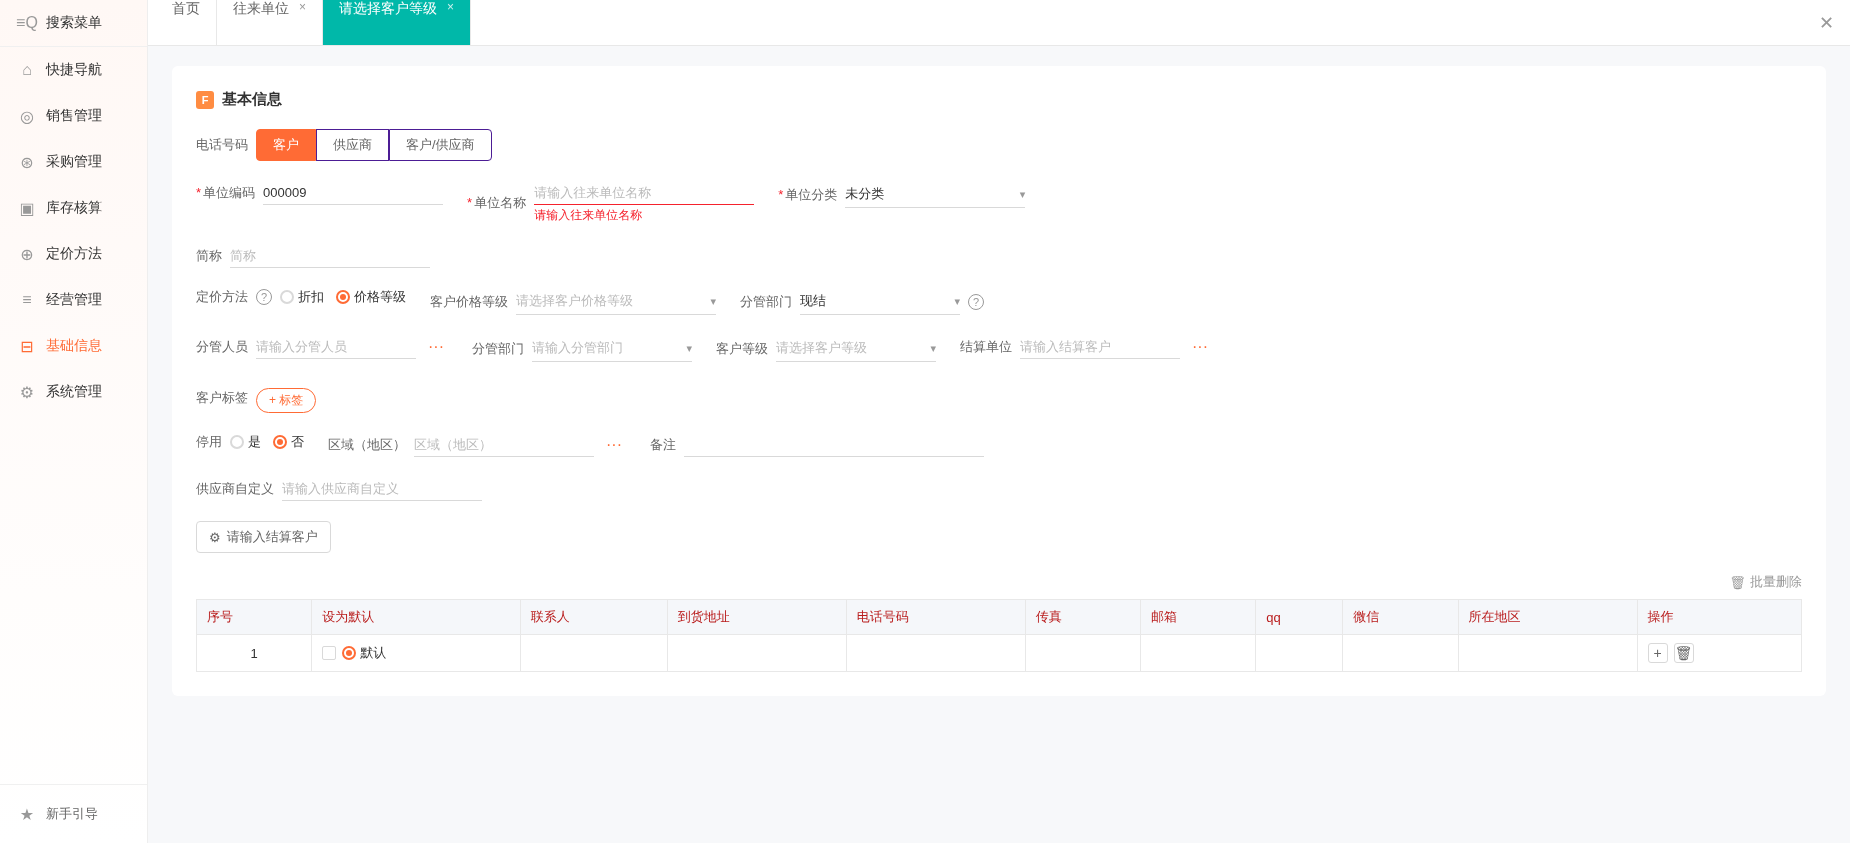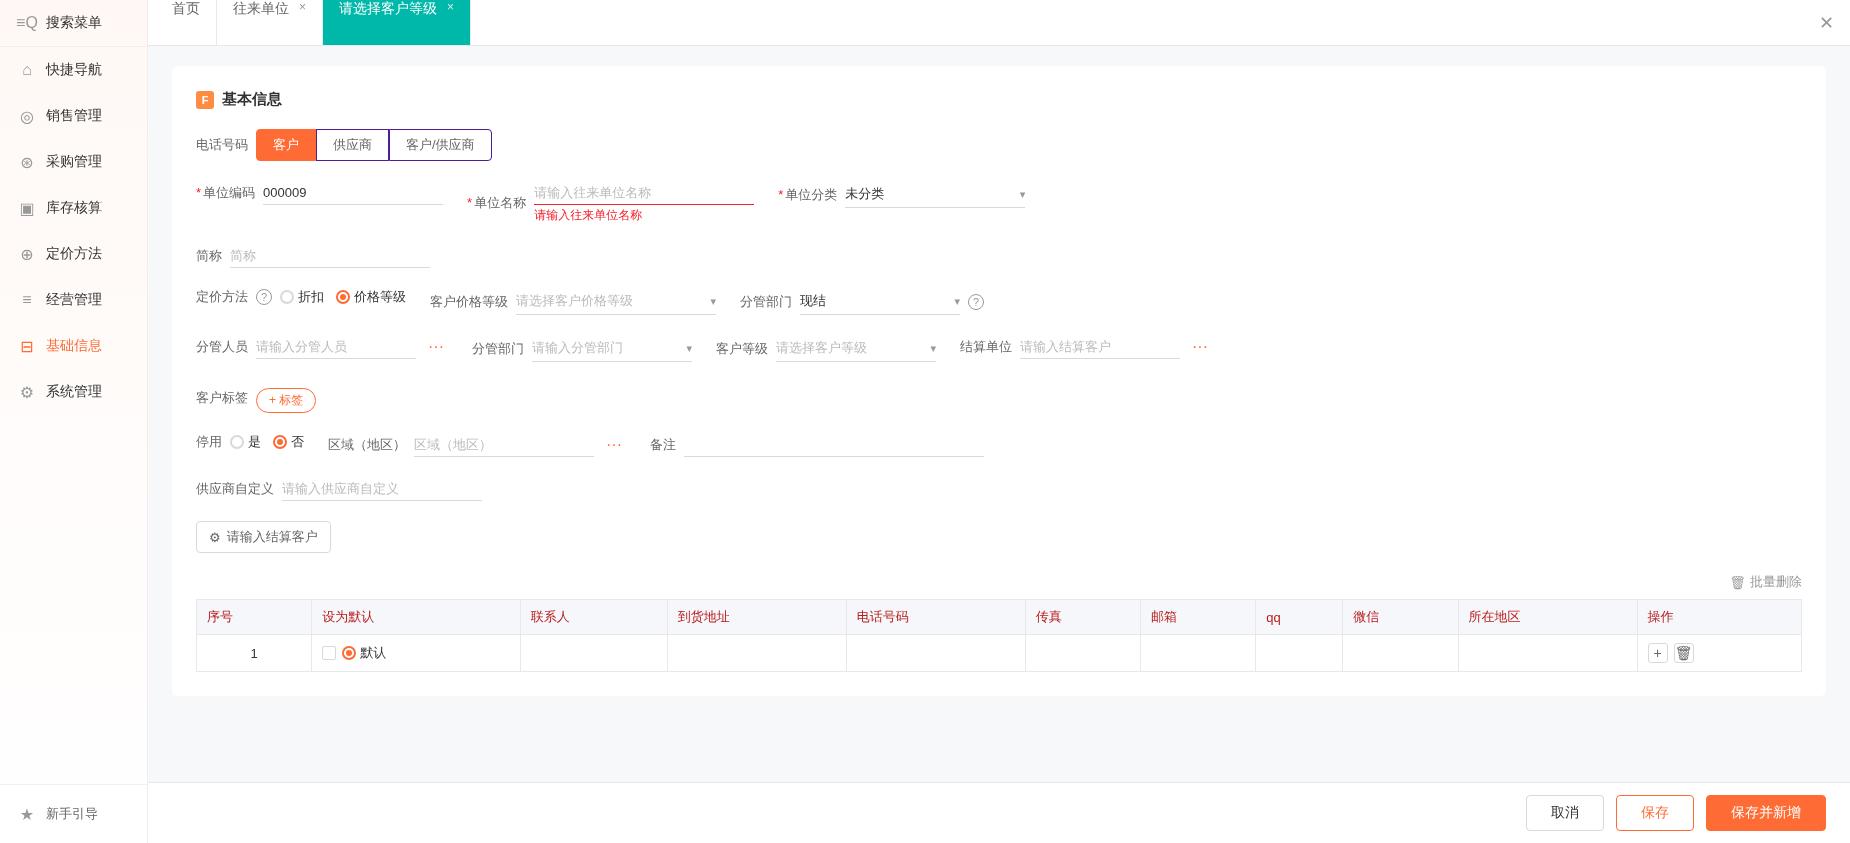--- a/index.html
+++ b/index.html
@@ -693,19 +693,14 @@
                 </div>
               </td>
             </tr>
           </tbody>
         </table>
       </div>
 
     </div>
   </div>
 
-  <div class="footer">
-    <button class="btn btn-default">取消</button>
-    <button class="btn btn-primary">保存</button>
-    <button class="btn btn-orange">保存并新增</button>
-  </div>
 
 </div>
 
 </body></html>

